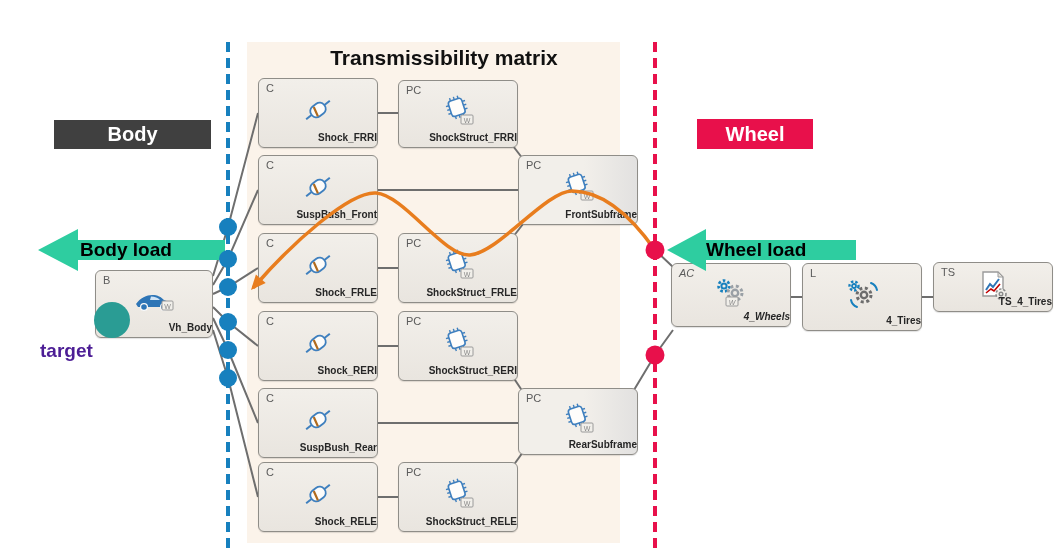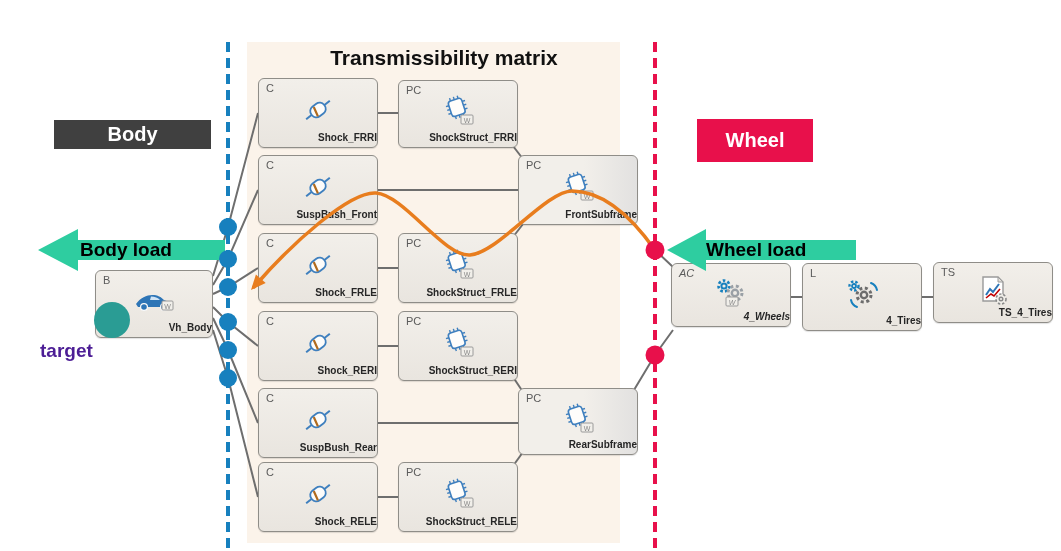--- a/index.html
+++ b/index.html
@@ -306,21 +306,21 @@
     <span class="node-icon"><svg width="36" height="32" viewBox="0 0 36 32">
     <circle cx="10" cy="8" r="4.5" stroke="#1780BE" stroke-width="2.4" stroke-dasharray="2.4 2" fill="none"></circle>
     <circle cx="10" cy="8" r="2" stroke="#1780BE" stroke-width="1.8" fill="none"></circle>
     <circle cx="20" cy="17" r="7" stroke="#6D6D6D" stroke-width="3" stroke-dasharray="3 2.6" fill="none"></circle>
     <circle cx="20" cy="17" r="3.2" stroke="#6D6D6D" stroke-width="2.4" fill="none"></circle>
     <path d="M27 5 q5 2 6 7" stroke="#1780BE" stroke-width="2" fill="none" stroke-linecap="round"></path>
     <path d="M7 22 q1 5 6 7" stroke="#1780BE" stroke-width="2" fill="none" stroke-linecap="round"></path>
   </svg></span>
     <span class="node-label">4_Tires</span>
   </div>
-      <div class="node" style="left: 933px; top: 262px; width: 120px; height: 61px;">
+      <div class="node" style="left: 933px; top: 262px; width: 120px; height: 50px;">
     <span class="node-type">TS</span>
     <span class="node-icon"><svg width="34" height="32" viewBox="0 0 34 32">
     <path d="M7 3 h15 l5 5 v19 h-20 z" fill="#FFFFFF" stroke="#9A9A9A" stroke-width="1.4"></path>
     <path d="M22 3 l5 5 h-5 z" fill="#E4E1DB" stroke="#9A9A9A" stroke-width="1"></path>
     <polyline points="10,21 14,15 17,18 23,10" fill="none" stroke="#2E75B6" stroke-width="2"></polyline>
     <polyline points="10,24 15,20 18,22 24,15" fill="none" stroke="#C00000" stroke-width="1.6"></polyline>
     <circle cx="25" cy="25" r="5" fill="#F1EFEA" stroke="#8A8A8A" stroke-width="1.6" stroke-dasharray="2.4 1.8"></circle>
     <circle cx="25" cy="25" r="1.8" fill="none" stroke="#8A8A8A" stroke-width="1.4"></circle>
   </svg></span>
     <span class="node-label">TS_4_Tires</span>
@@ -342,21 +342,21 @@
       <circle cx="228" cy="350" r="9" fill="#1780BE"></circle>
       <circle cx="228" cy="378" r="9" fill="#1780BE"></circle>
       <circle cx="655" cy="250" r="9.5" fill="#E8104B"></circle>
       <circle cx="655" cy="355" r="9.5" fill="#E8104B"></circle>
     </svg>
 
   <div class="txt" id="diagram-title" style="left:254px;top:6px;width:380px;margin-top:40px;">Transmissibility matrix</div>
 
   <div class="txt zone" style="left: 32px; top: 120px; width: 157px; height: 29px; background: #404040; margin-left: 22px;">Body</div>
 
-  <div class="txt zone" style="left: 697px; top: 119px; width: 116px; height: 43px; background: rgb(232, 16, 75);">Wheel</div>
+  <div class="txt zone" style="left: 697px; top: 119px; width: 116px; height: 30px; background: rgb(232, 16, 75);">Wheel</div>
 
   <div class="txt load-label" style="left:80px;top:239px;width:130px;">Body load</div>
 
   <div class="txt load-label" style="left:706px;top:239px;width:140px;">Wheel load</div>
 
   <div class="txt" id="target-label" style="left:40px;top:340px;">target</div>
 
 </div>
 
 </body></html>

